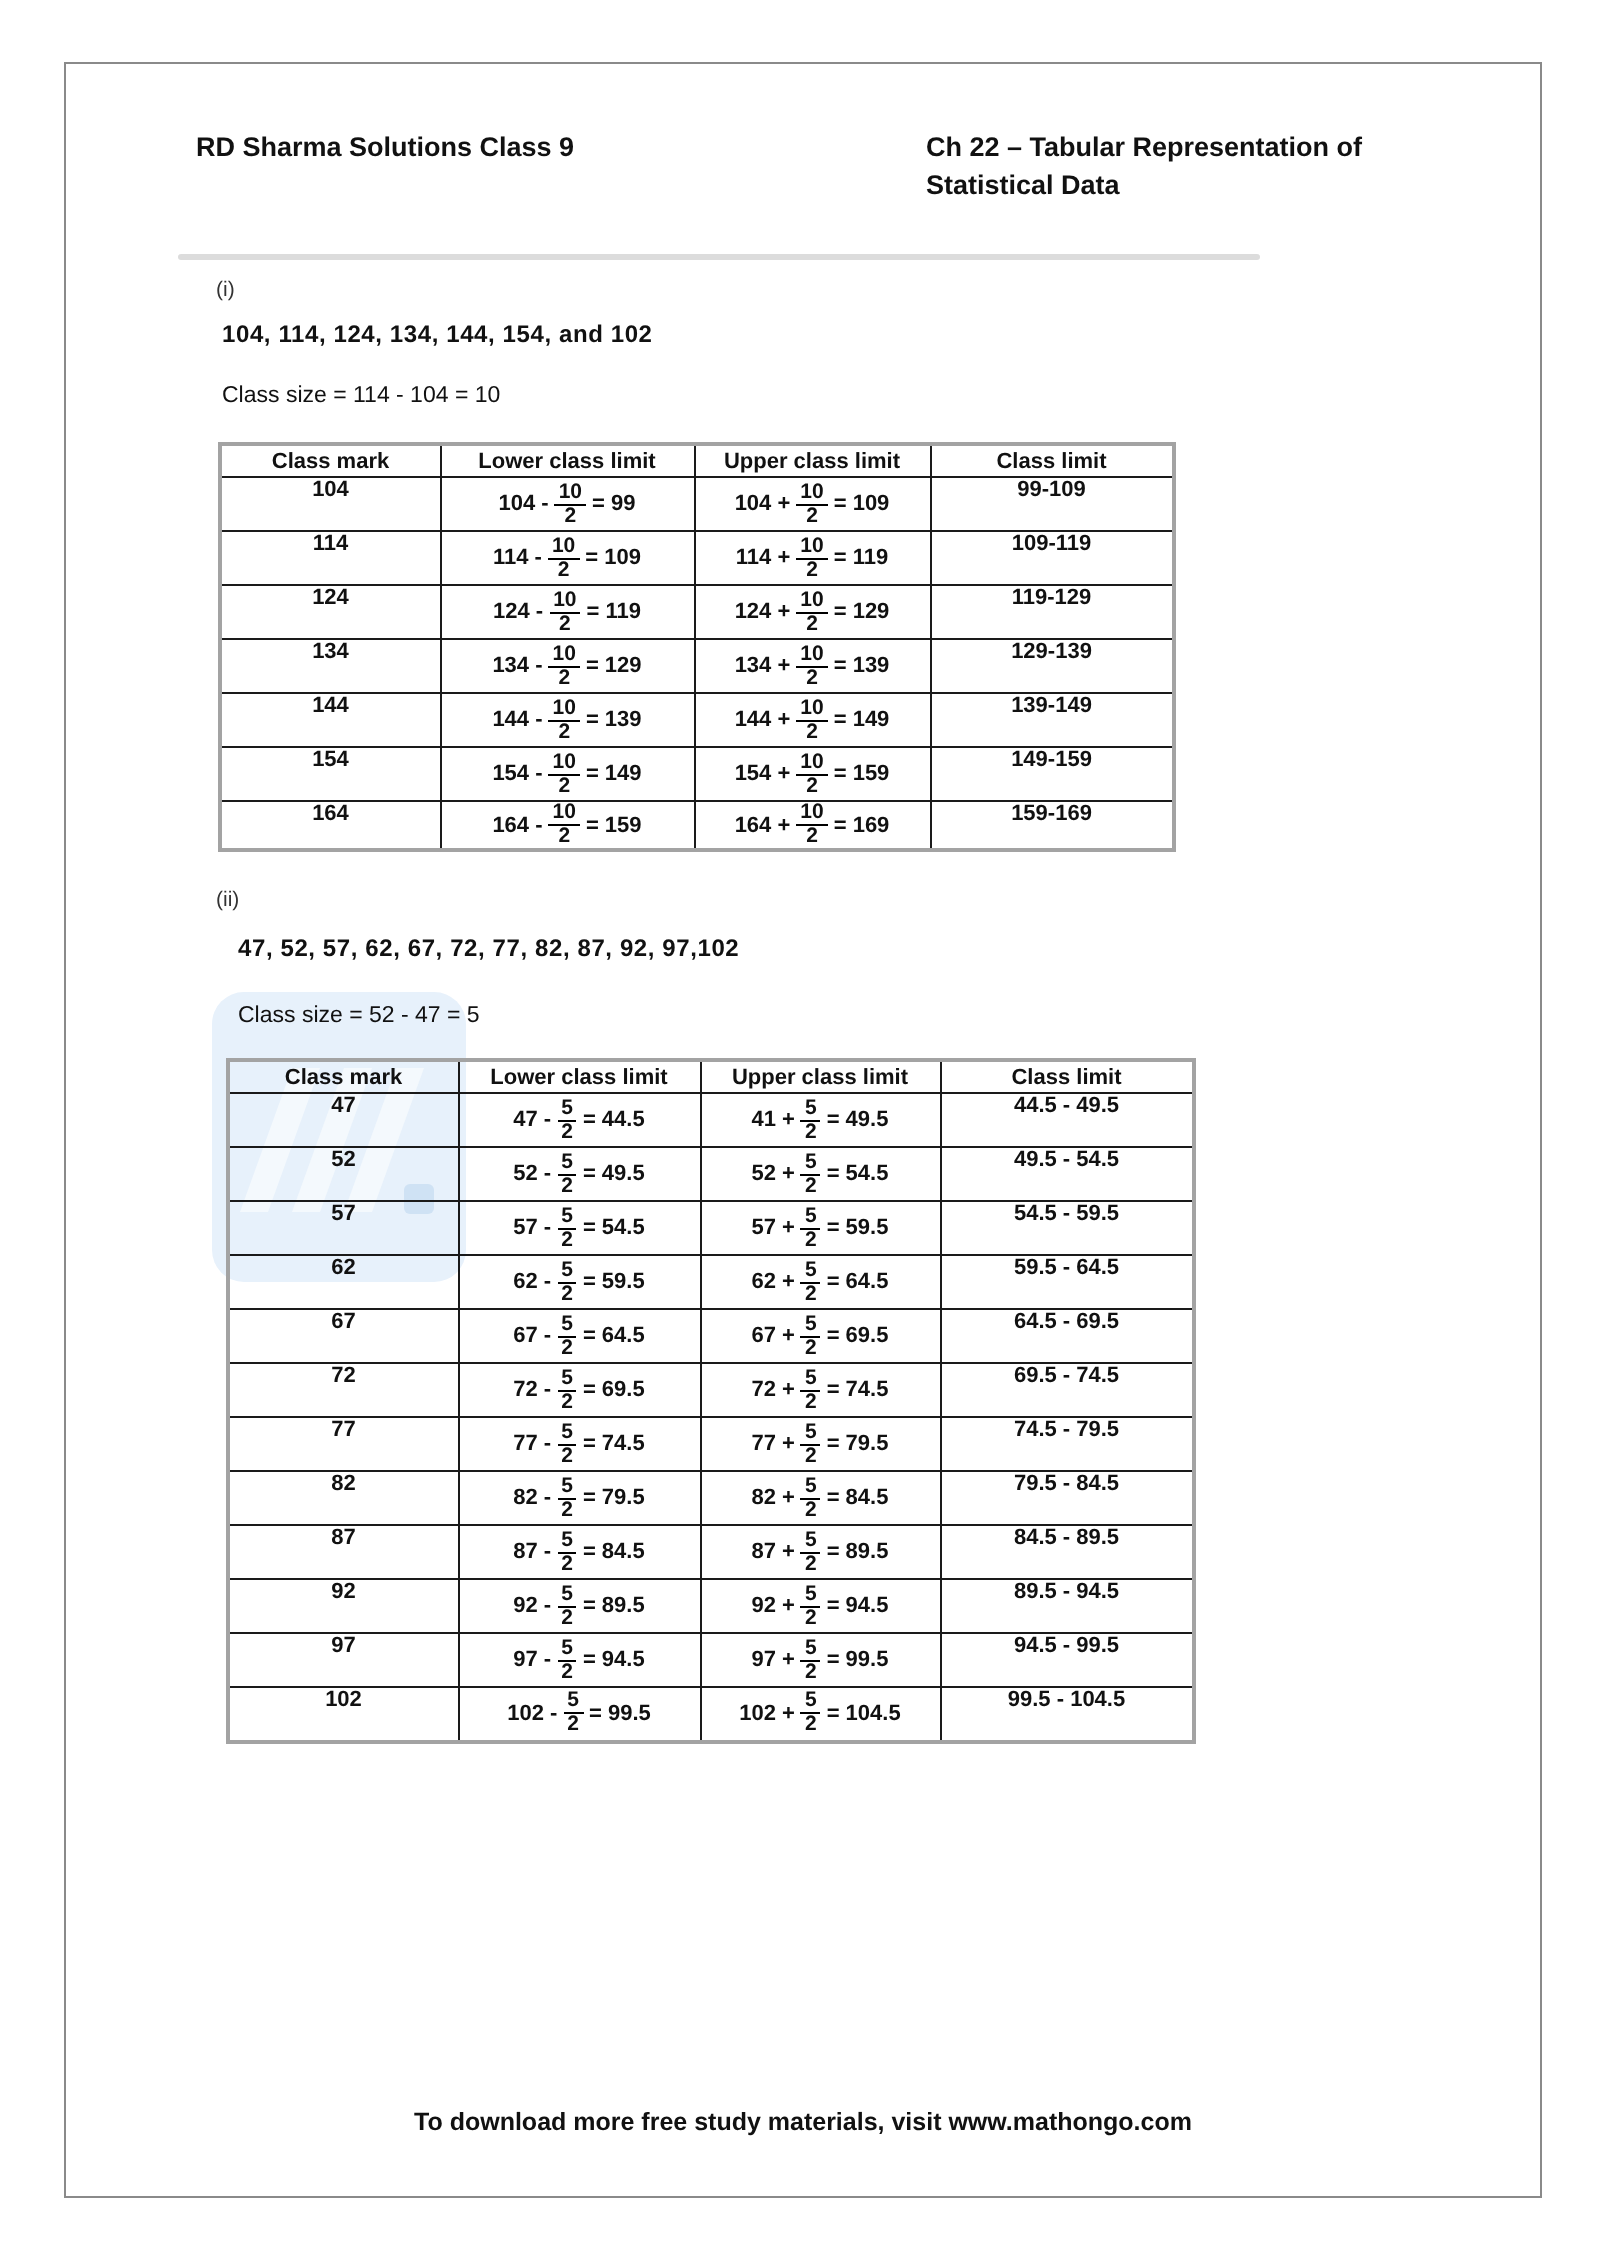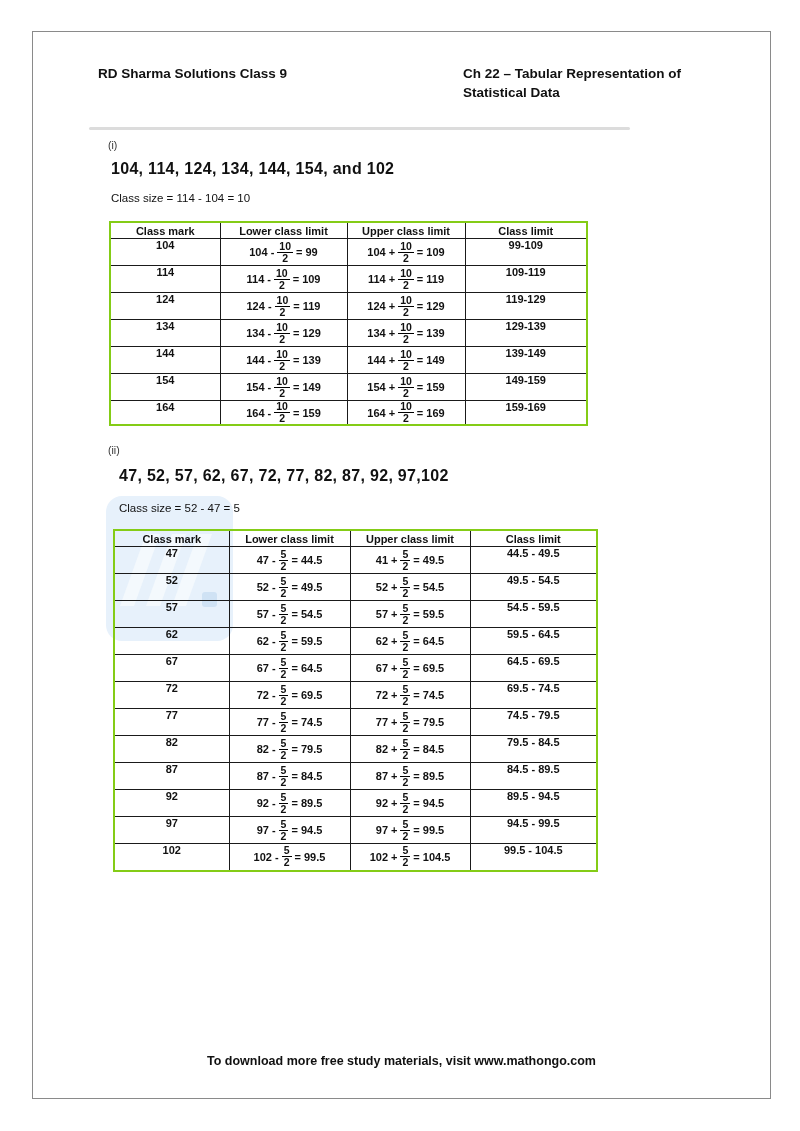--- a/index.html
+++ b/index.html
@@ -3,32 +3,32 @@
 <meta charset="utf-8">
 <style>
   html,body{margin:0;padding:0;background:#fff;width:800px;height:1131px;
     font-family:"Liberation Sans",sans-serif;position:relative;overflow:hidden;}
   .page{position:absolute;left:32px;top:31px;width:737px;height:1066px;
     border:1px solid #8a8a8a;background:#fff;}
   .abs{position:absolute;}
   .hdr{font-size:13.5px;font-weight:bold;color:#111;line-height:19px;}
   .divider{left:56px;top:95px;width:541px;height:3px;background:#dcdcdc;border-radius:2px;}
   .seclabel{font-size:10.5px;color:#333;}
-  .numlist{font-size:16px;font-weight:bold;color:#111;letter-spacing:.3px;text-align:center;}
+  .numlist{font-size:12px;font-weight:bold;color:#111;letter-spacing:.3px;text-align:center;}
   .classsize{font-size:11.5px;font-weight:normal;color:#111;z-index:2;}
   
   .wm-logo{left:73px;top:464px;width:127px;height:145px;border-radius:16px;
     background:#e7f1fb;z-index:0;}
   .wm-text{left:206px;top:468px;width:520px;height:145px;line-height:145px;
     font-size:94px;font-weight:bold;z-index:0;white-space:nowrap;}
   .wm-light{color:#d8e7f7;}
   .wm-dark{color:#c4daf2;}
   
   table.dtable{border-collapse:collapse;table-layout:fixed;background:transparent;
-    border:2px solid #84cc16;position:absolute;z-index:1;}
+    border:2px solid #a3a3a3;position:absolute;z-index:1;}
   table.dtable th,table.dtable td{border:1px solid #1a1a1a;font-weight:bold;
     font-size:11px;color:#111;text-align:center;padding:0;}
   table.dtable th{height:15px;}
   table.dtable tbody tr{height:27px;}
   table.t1 tbody tr:last-child{height:19px;}
   td.top{vertical-align:top;padding-top:1px;}
   .formula{display:flex;align-items:center;justify-content:center;height:100%;}
   .fr{display:inline-block;vertical-align:middle;margin:0 3px;}
   .fr .n{display:block;border-bottom:1px solid #000;line-height:11px;padding:0 2px;font-size:10.5px;text-align:center;}
   .fr .d{display:block;line-height:11px;font-size:10.5px;}

